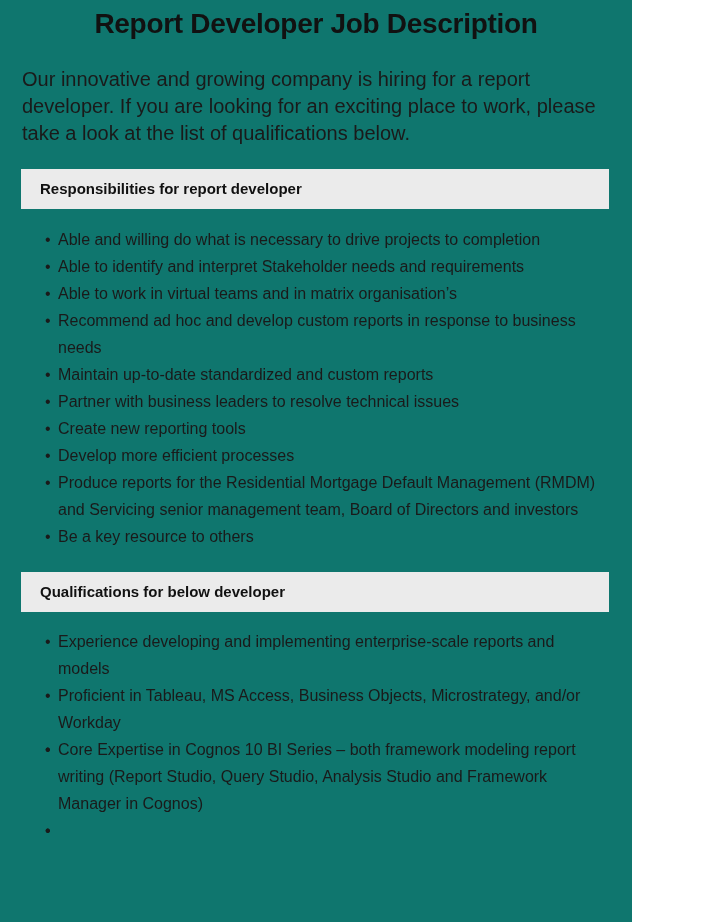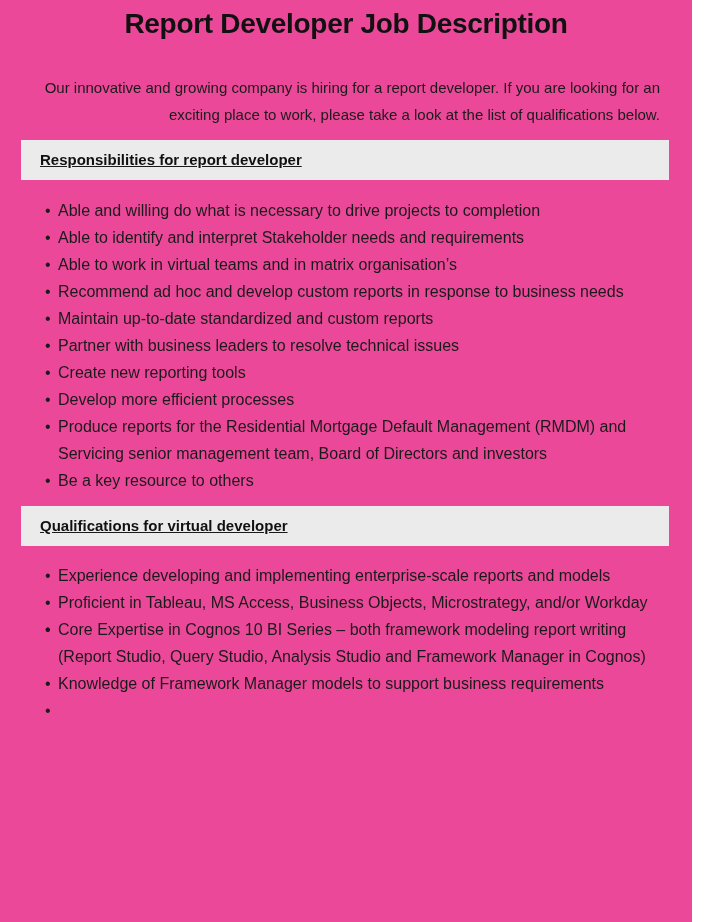--- a/index.html
+++ b/index.html
@@ -8,55 +8,54 @@
     background: #ffffff;
   }
   body {
     width: 720px;
     height: 922px;
     font-family: "Liberation Sans", sans-serif;
     color: #1a1a1a;
     overflow: hidden;
   }
   .page {
-    width: 692px;
+    width: 632px;
     min-height: 922px;
     box-sizing: border-box;
     padding: 0;
-    background: #ec4899;
+    background: #0f766e;
     position: relative;
   }
   .doc-title {
     font-size: 28px;
     font-weight: bold;
     text-align: center;
     letter-spacing: -0.3px;
     color: #111111;
     margin: 0;
     padding: 6px 20px 0 20px;
     line-height: 36px;
   }
   .intro {
-    font-size: 15px;
+    font-size: 20px;
     line-height: 27px;
     color: #1a1a1a;
-    margin: 8px;
+    margin: 0;
     padding: 24px 24px 0 22px;
-    text-align: right;
+    text-align: left;
   }
   .section {
     margin: 0;
     padding: 0;
   }
   .section-header {
     background: #ebebeb;
-    margin: 12px 23px 0 21px;
+    margin: 22px 23px 0 21px;
     padding: 11px 17px 11px 19px;
     box-sizing: border-box;
-    text-decoration: underline;
   }
   .section-header-text {
     font-size: 15px;
     font-weight: bold;
     color: #111111;
     line-height: 18px;
     display: block;
   }
   ul.bullet-list {
     list-style: none;
@@ -105,25 +104,25 @@
         <li><span class="bullet-dot">•</span><span>Partner with business leaders to resolve technical issues</span></li>
         <li><span class="bullet-dot">•</span><span>Create new reporting tools</span></li>
         <li><span class="bullet-dot">•</span><span>Develop more efficient processes</span></li>
         <li><span class="bullet-dot">•</span><span>Produce reports for the Residential Mortgage Default Management (RMDM) and Servicing senior management team, Board of Directors and investors</span></li>
         <li><span class="bullet-dot">•</span><span>Be a key resource to others</span></li>
       </ul>
   </div>
 
   <div class="section qualifications-wrap">
     <div class="section-header">
-      <span class="section-header-text">Qualifications for virtual developer</span>
+      <span class="section-header-text">Qualifications for below developer</span>
     </div>
     <ul class="bullet-list" id="list-qualifications">
         <li><span class="bullet-dot">•</span><span>Experience developing and implementing enterprise-scale reports and models</span></li>
         <li><span class="bullet-dot">•</span><span>Proficient in Tableau, MS Access, Business Objects, Microstrategy, and/or Workday</span></li>
         <li><span class="bullet-dot">•</span></li>
         <li><span class="bullet-dot">•</span><span>Core Expertise in Cognos 10 BI Series – both framework modeling report writing (Report Studio, Query Studio, Analysis Studio and Framework Manager in Cognos)</span></li>
-        <li><span class="bullet-dot">•</span><span>Knowledge of Framework Manager models to support business requirements</span></li>
+        <li><span class="bullet-dot">•</span></li>
         <li><span class="bullet-dot">•</span></li>
       </ul>
   </div>
 
 </div>
 
 </body></html>

